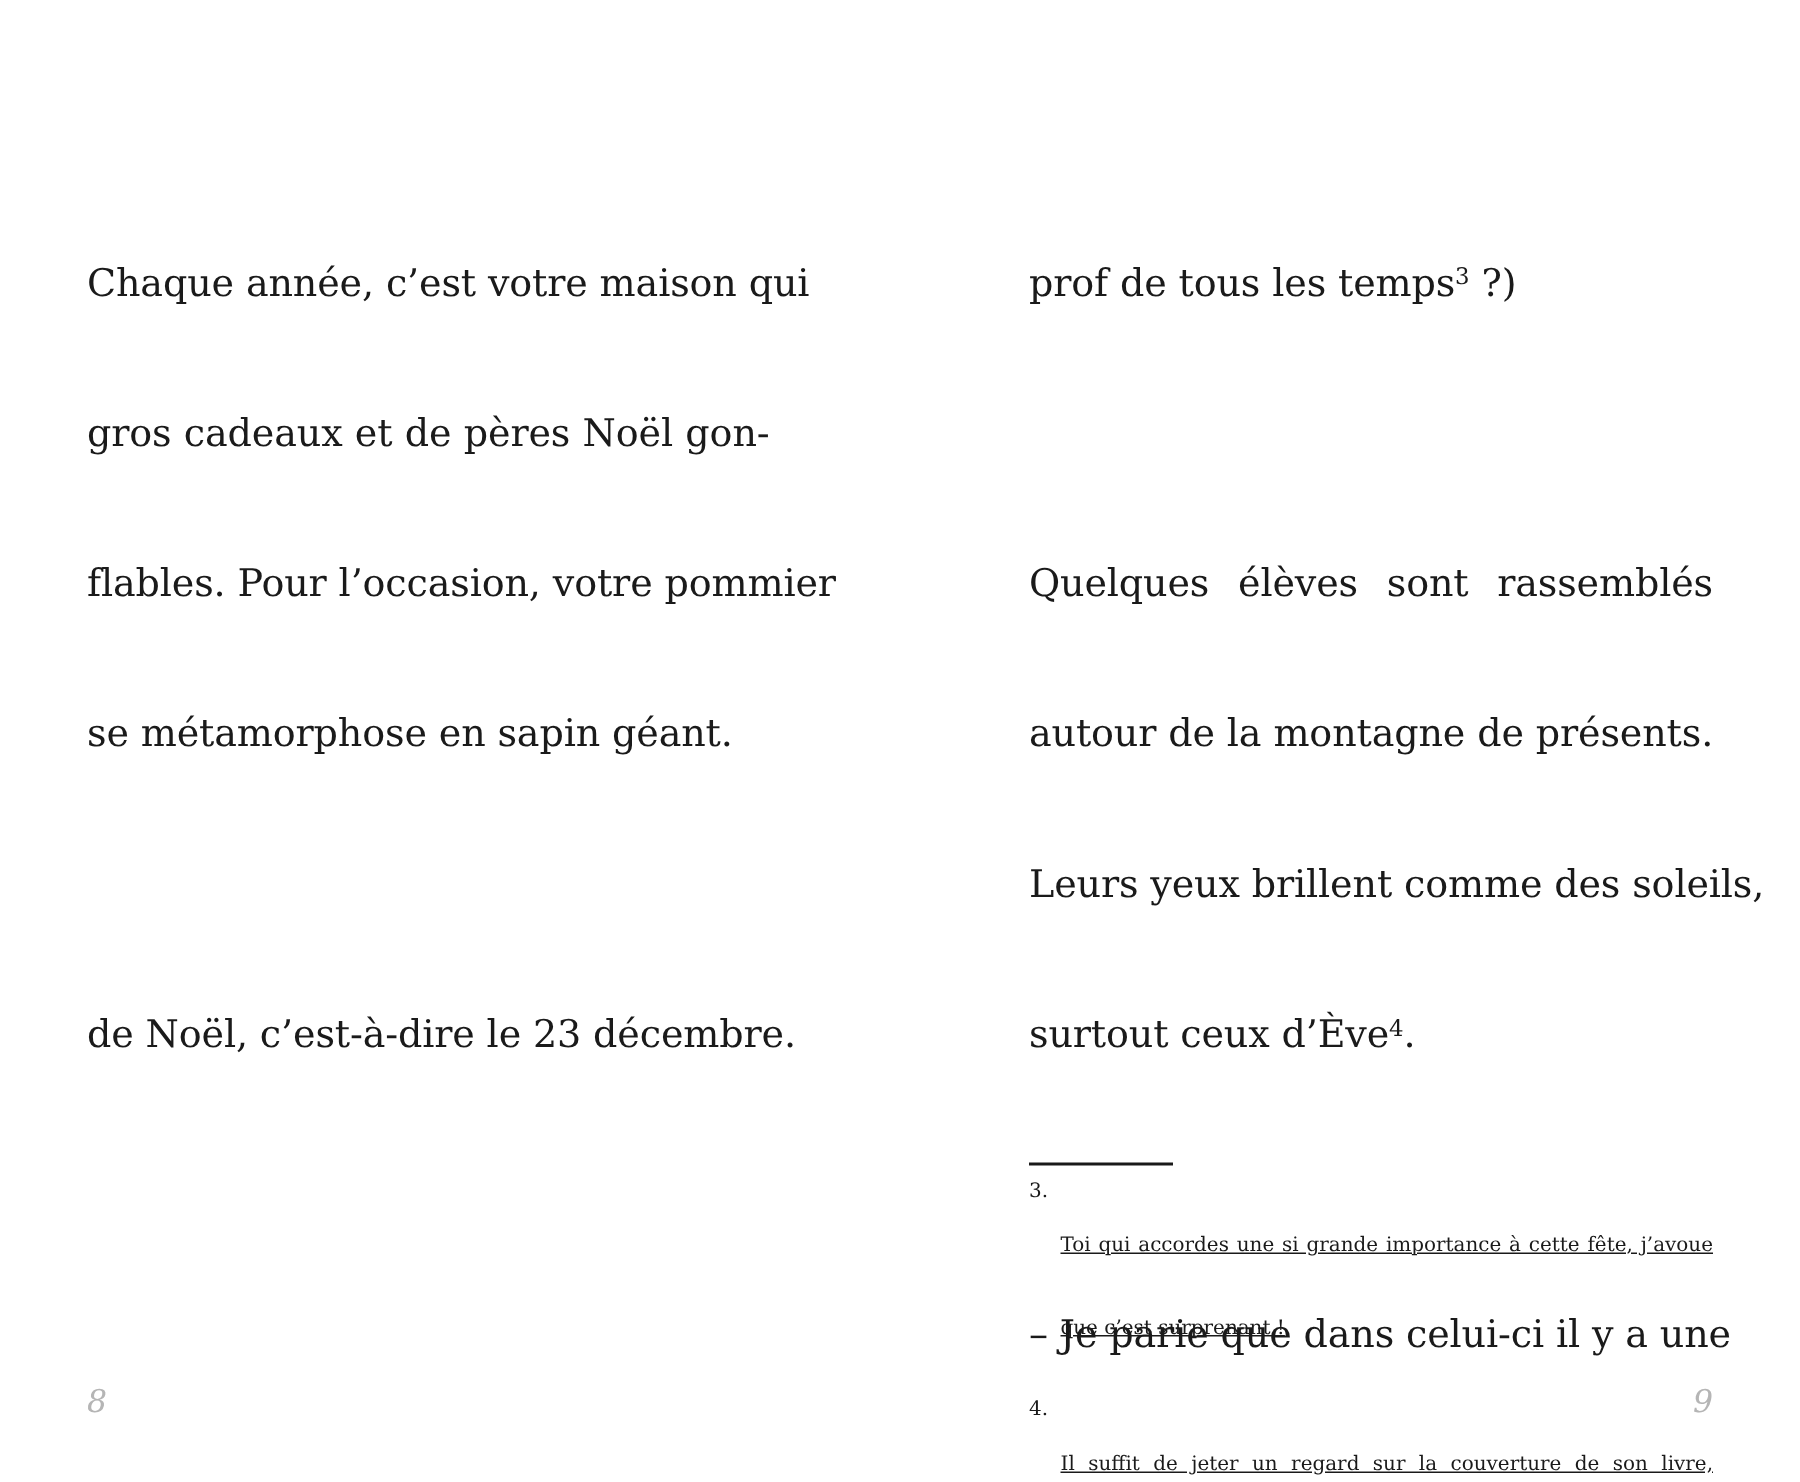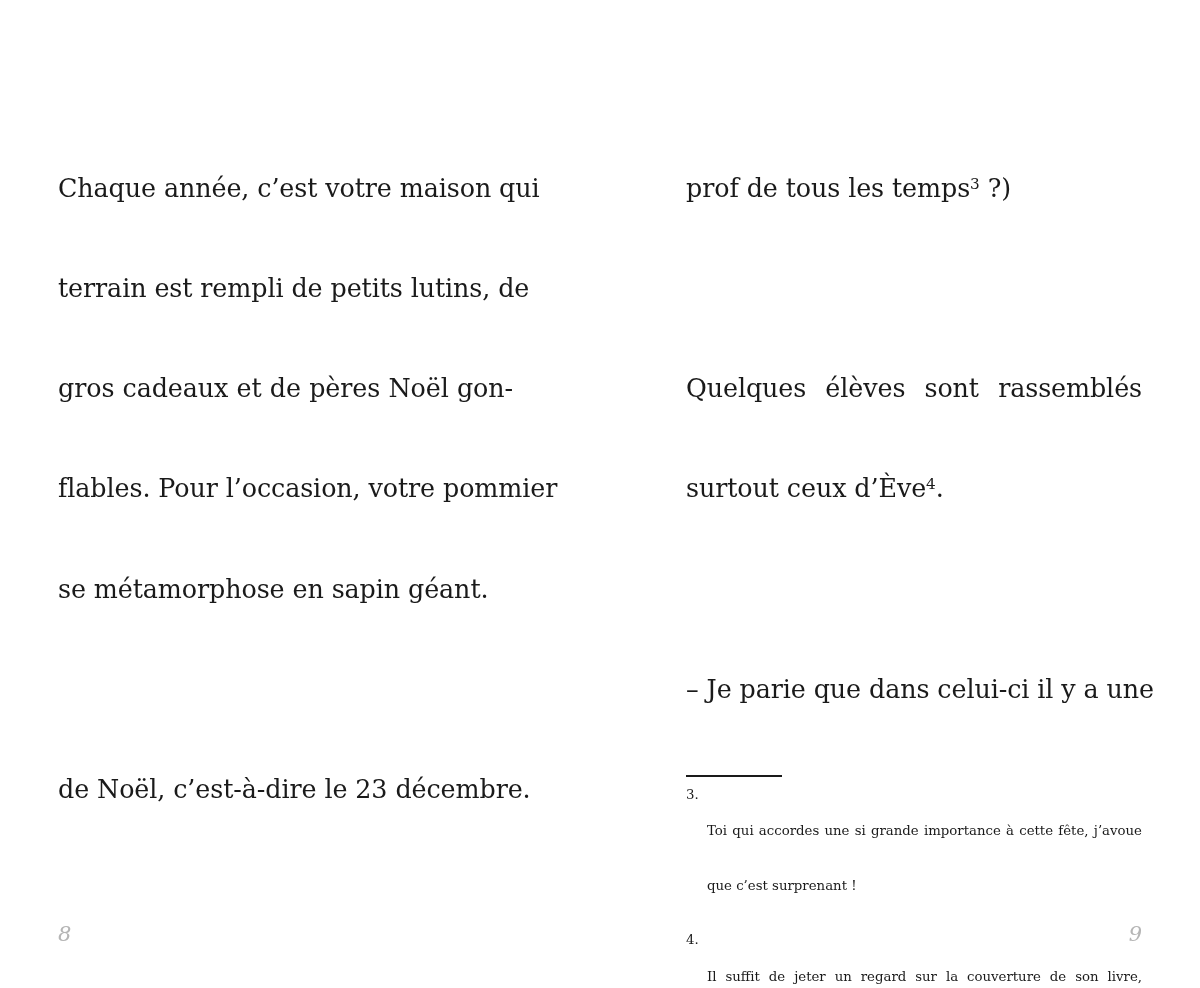--- a/index.html
+++ b/index.html
@@ -96,20 +96,21 @@
   .fn-body {
     flex: 1 1 auto;
     text-align: justify;
     white-space: pre-wrap;
   }
   .fn-body .fn-ln {
     display: block;
     text-align: justify;
     text-align-last: justify;
     white-space: pre;
+    text-decoration: underline;
   }
   .fn-body .fn-ln.last { text-align-last: left; }
 
   
   .folio {
     position: absolute;
     bottom: 42px;
     font-family: "DejaVu Serif", "Liberation Serif", serif;
     font-style: italic;
     font-size: 21px;
@@ -121,21 +122,20 @@
 </head>
 <body>
 
 <div class="spread">
 
   <div class="page page-left">
     <div class="body-text">
 
       <p class="para">
         <span class="ln">Chaque année, c’est votre maison qui</span>
-        <span class="ln">terrain est rempli de petits lutins, de</span>
         <span class="ln">gros cadeaux et de pères Noël gon-</span>
         <span class="ln">flables. Pour l’occasion, votre pommier</span>
         <span class="ln last">se métamorphose en sapin géant.</span>
       </p>
 
       <p class="para">
         <span class="ln">de Noël, c’est-à-dire le 23 décembre.</span>
         
         
         
@@ -151,20 +151,22 @@
 
   <div class="page page-right">
     <div class="body-text">
 
       <p class="para">
         <span class="ln last"><span>prof de tous les temps</span><sup>3</sup><span> ?)</span></span>
       </p>
 
       <p class="para">
         <span class="ln">Quelques élèves sont rassemblés</span>
+        <span class="ln">autour de la montagne de présents.</span>
+        <span class="ln">Leurs yeux brillent comme des soleils,</span>
         <span class="ln last"><span>surtout ceux d’Ève</span><sup>4</sup><span>.</span></span>
       </p>
 
       <p class="para">
         <span class="ln">– Je parie que dans celui-ci il y a une</span>
         
         
       </p>
 
     </div>

